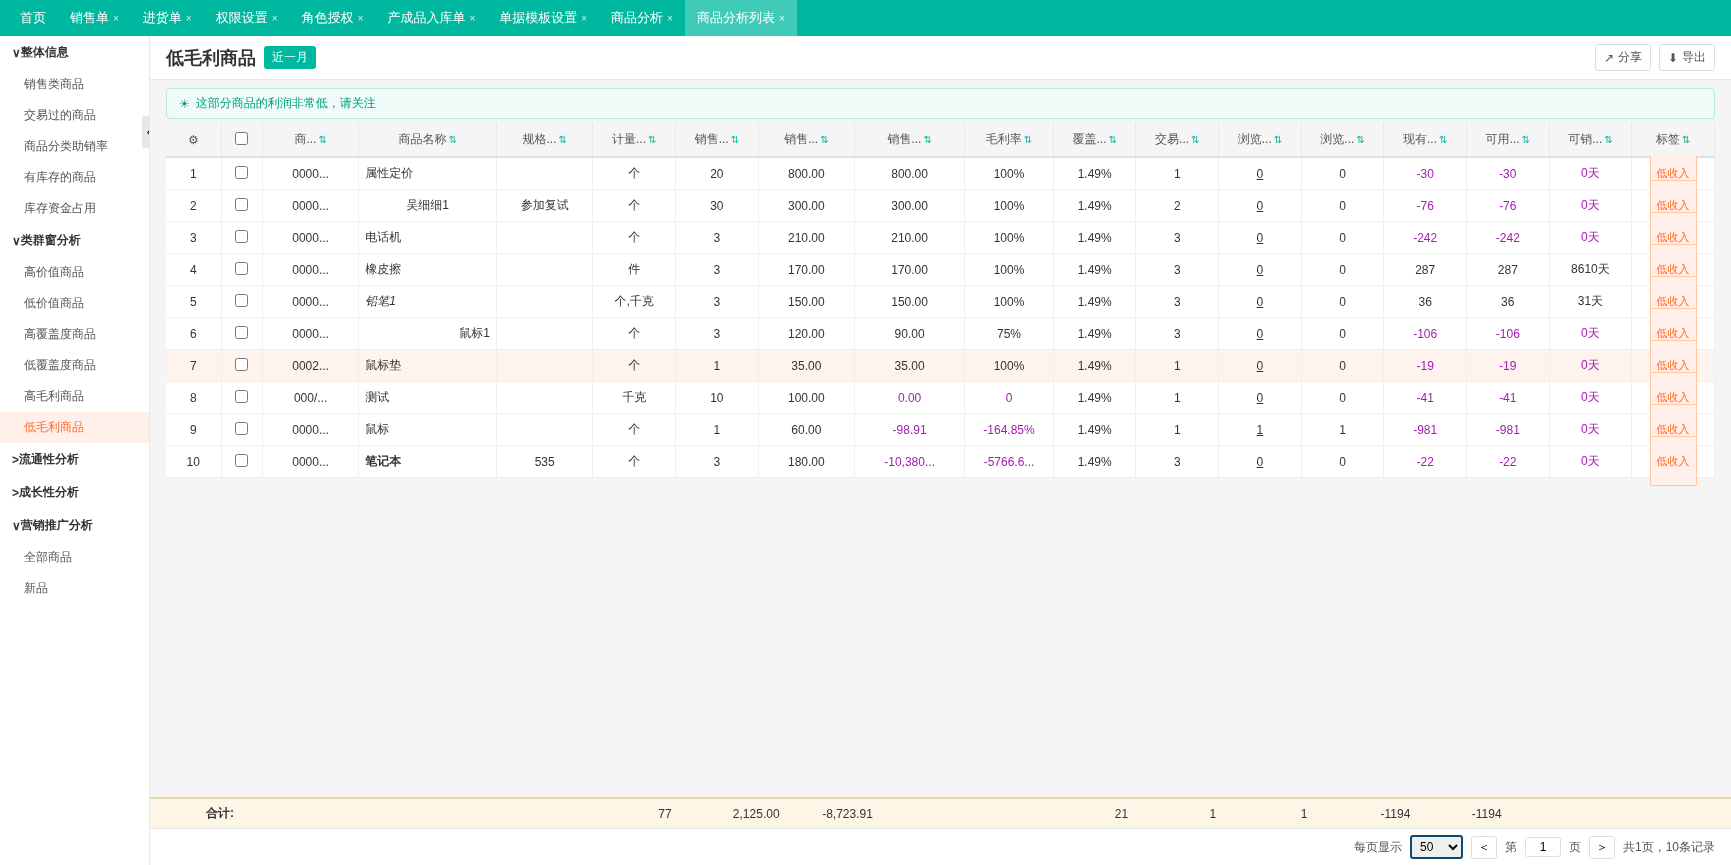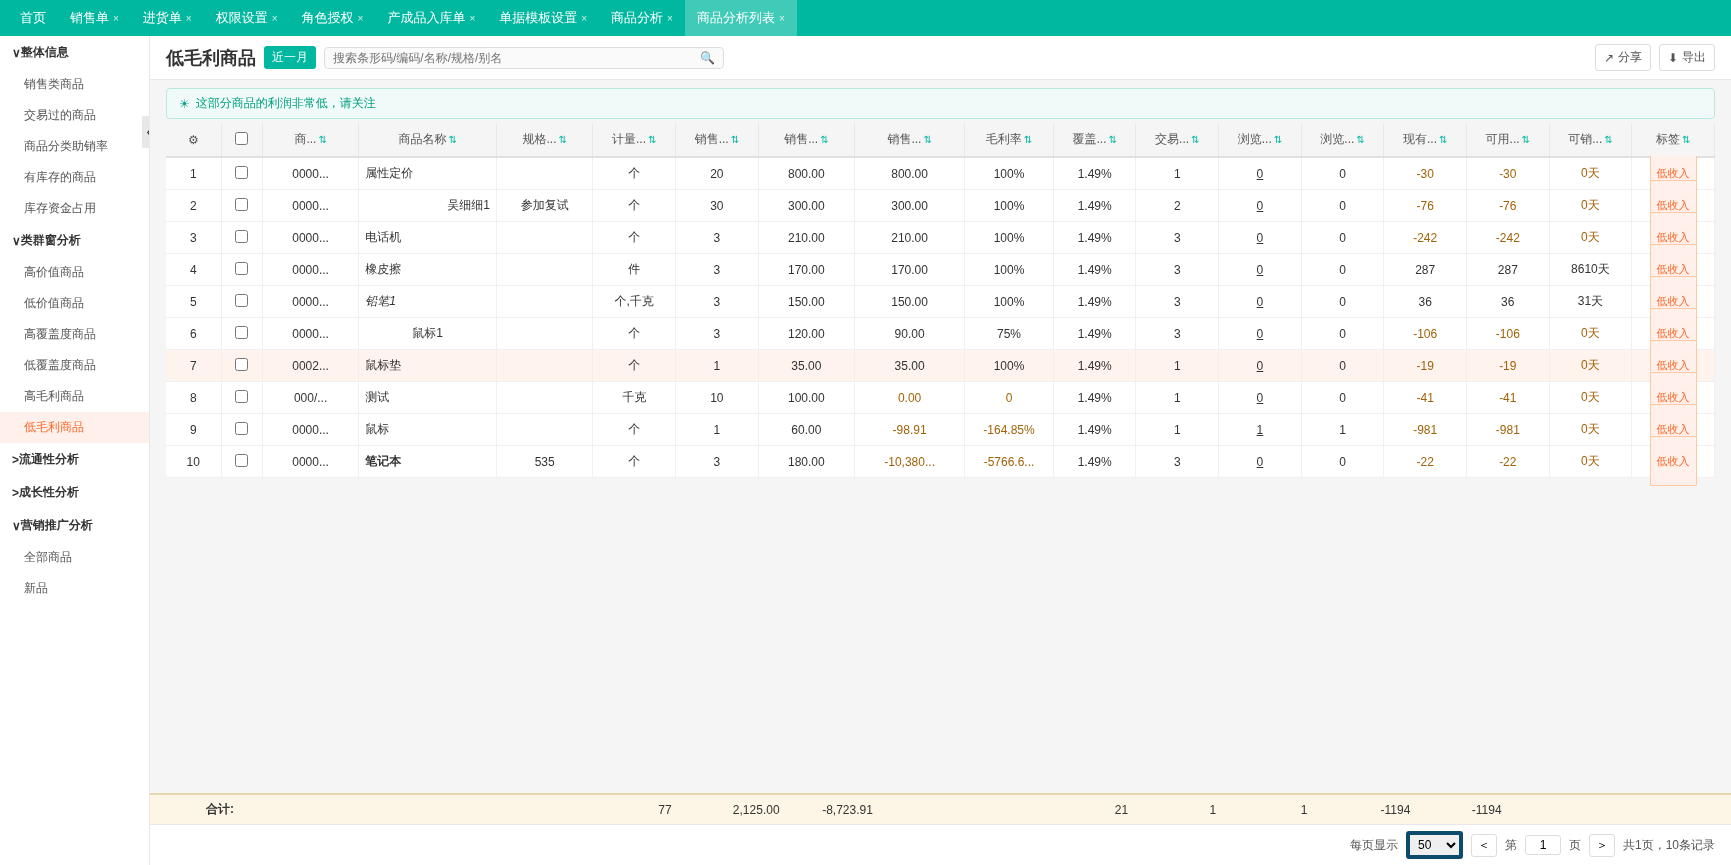--- a/index.html
+++ b/index.html
@@ -185,21 +185,21 @@
     tbody tr { border-bottom: 1px solid #f0f0f0; }
     tbody tr.selected { background: #fff3ed; }
     tbody td {
       padding: 7px 6px;
       text-align: center;
       color: #333;
       border-right: 1px solid #f0f0f0;
       white-space: nowrap;
       font-size: 12px;
     }
-    tbody td.red { color: #a16207; }
+    tbody td.red { color: #a21caf; }
     .tag-badge {
       background: #fff0eb;
       color: #ff6a2a;
       border: 1px solid #ffc8a0;
       border-radius: 1px;
       padding: 18px 6px;
       font-size: 11px;
     }
     .underline-link { text-decoration: underline; cursor: pointer; }
     input[type="checkbox"] { cursor: pointer; }
@@ -229,21 +229,21 @@
       border-top: 1px solid #e8e8e8;
       padding: 6px 16px;
       display: flex;
       align-items: center;
       justify-content: flex-end;
       gap: 8px;
       font-size: 12px;
       color: #555;
     }
     .pagination select {
-      border: 4px solid #0c4a6e;
+      border: 2px solid #0c4a6e;
       border-radius: 3px;
       padding: 2px 4px;
       font-size: 12px;
     }
     .pagination .pg-btn {
       padding: 2px 6px;
       border: 1px solid #ddd;
       border-radius: 3px;
       cursor: pointer;
       background: #fff;
@@ -310,24 +310,20 @@
         </div>
         <div class="sidebar-item">全部商品</div>
         <div class="sidebar-item">新品</div>
       </div>
 
     <div class="content">
 
       <div class="page-header">
         <span class="page-title">低毛利商品</span>
         <button class="tag-btn">近一月</button>
-        <div class="search-box">
-          <input type="text" placeholder="搜索条形码/编码/名称/规格/别名" style="">
-          <span style="color:#00b8a0; cursor:pointer;">🔍</span>
-        </div>
         <div class="header-actions">
           <div class="action-btn">
             <span>↗</span>
             <span>分享</span>
           </div>
           <div class="action-btn">
             <span>⬇</span>
             <span>导出</span>
           </div>
         </div>
@@ -380,21 +376,21 @@
                 <td>0</td>
                 <td class="red">-30</td>
                 <td class="red">-30</td>
                 <td class="red">0天</td>
                 <td><span class="tag-badge">低收入</span></td>
               </tr>
               <tr>
                 <td>2</td>
                 <td><input type="checkbox" style=""></td>
                 <td>0000...</td>
-                <td style="text-align: right;">吴细细1</td>
+                <td style="text-align: center;">吴细细1</td>
                 <td>参加复试</td>
                 <td>个</td>
                 <td>30</td>
                 <td>300.00</td>
                 <td>300.00</td>
                 <td>100%</td>
                 <td>1.49%</td>
                 <td>2</td>
                 <td><span class="underline-link">0</span></td>
                 <td>0</td>
@@ -460,21 +456,21 @@
                 <td>0</td>
                 <td>36</td>
                 <td>36</td>
                 <td>31天</td>
                 <td><span class="tag-badge">低收入</span></td>
               </tr>
               <tr>
                 <td>6</td>
                 <td><input type="checkbox" style=""></td>
                 <td>0000...</td>
-                <td style="text-align: center;">鼠标1</td>
+                <td style="text-align: right;">鼠标1</td>
                 <td></td>
                 <td>个</td>
                 <td>3</td>
                 <td>120.00</td>
                 <td>90.00</td>
                 <td>75%</td>
                 <td>1.49%</td>
                 <td>3</td>
                 <td><span class="underline-link">0</span></td>
                 <td>0</td>

